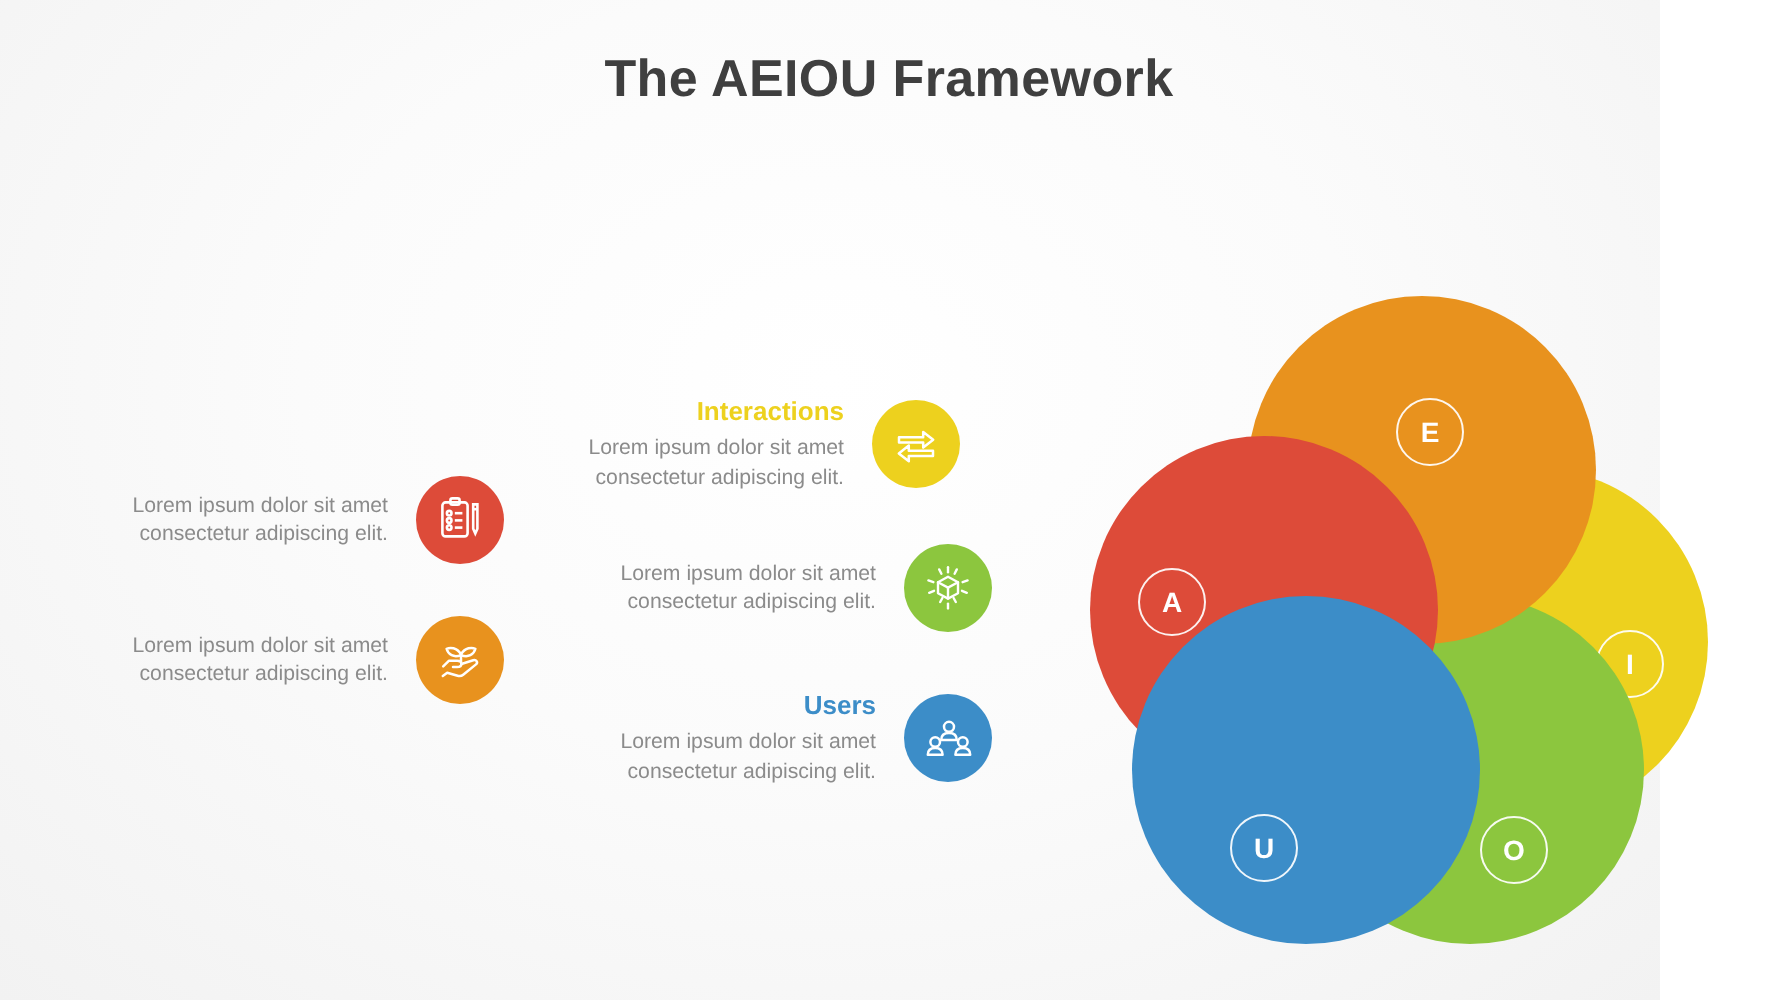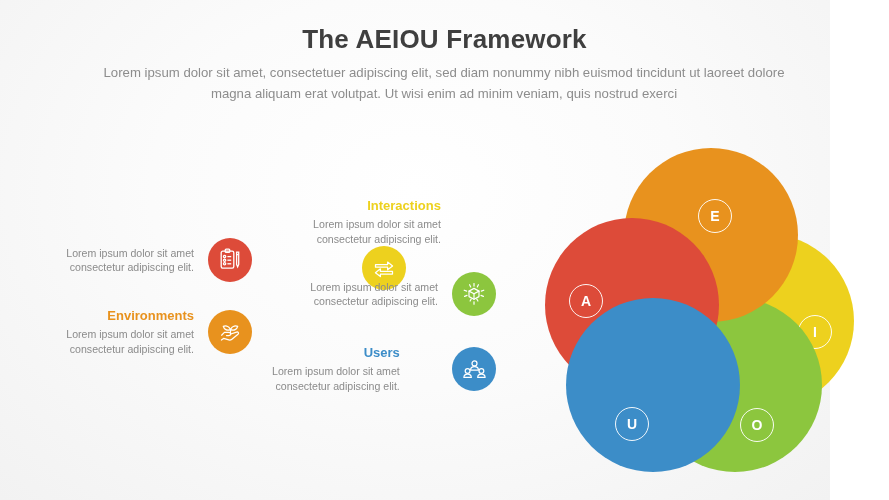--- a/index.html
+++ b/index.html
@@ -51,23 +51,23 @@
     width: 44px; height: 44px; border-radius: 50%;
     display: flex; align-items: center; justify-content: center;
     flex: 0 0 44px;
   }
   .badge svg { display: block; }
 
   
   #feat-activities   { left: 22px;  top: 238px; width: 230px; }
   #feat-environments { left: 22px;  top: 308px; width: 230px; }
   
-  #feat-interactions { left: 272px; top: 198px; width: 224px; flex-direction: column; }
+  #feat-interactions { left: 256px; top: 198px; width: 224px; }
   #feat-objects      { left: 272px; top: 272px; width: 224px; }
-  #feat-users        { left: 272px; top: 345px; width: 224px; justify-content: space-between; }
+  #feat-users        { left: 272px; top: 345px; width: 224px; }
 
   
   .flower { position: absolute; left: 528px; top: 138px; width: 342px; height: 330px; }
   .petal {
     position: absolute; border-radius: 50%;
     display: flex; align-items: center; justify-content: center;
   }
   .petal-letter {
     width: 34px; height: 34px; border-radius: 50%;
     border: 1.6px solid rgba(255,255,255,.92);
@@ -83,21 +83,20 @@
   }
   .hub-text { font-size: 25px; font-weight: bold; letter-spacing: .4px; line-height: 1; }
   .hub-text i { font-style: normal; }
 </style>
 </head>
 <body>
 
 <div class="slide">
 
   <div class="title">The AEIOU Framework</div>
-  <div class="subtitle">Lorem ipsum dolor sit amet, consectetuer adipiscing elit, sed diam nonummy nibh euismod tincidunt ut laoreet dolore magna aliquam erat volutpat. Ut wisi enim ad minim veniam, quis nostrud exerci</div>
 
   <div class="rainbow-bar">
     <span style="color: rgb(221, 75, 57);"></span>
     <span style="color: rgb(232, 146, 30);"></span>
     <span style="color: rgb(237, 209, 30);"></span>
     <span style="color: rgb(140, 198, 62);"></span>
     <span style="color: rgb(60, 141, 200);"></span>
   </div>
 
   <div class="feature" id="feat-activities">
@@ -118,21 +117,20 @@
           <line x1="10.4" y1="16.8" x2="14.2" y2="16.8"></line>
           <path d="M19.6 5.2 L21.7 5.2 L21.7 17.4 L20.65 19.8 L19.6 17.4 Z"></path>
           <line x1="19.6" y1="7.6" x2="21.7" y2="7.6"></line>
         </svg>
       </span>
     </div>
   </div>
 
   <div class="feature" id="feat-environments">
     <div class="txt">
-      <div class="hd" style="color: rgb(232, 146, 30);">Environments</div>
       <div class="bd">Lorem ipsum dolor sit amet
 consectetur adipiscing elit.</div>
     </div>
     <div class="badge" style="background-color: rgb(232, 146, 30);">
       <span>
         <svg width="27" height="27" viewBox="0 0 27 27" fill="none" stroke="#fff" stroke-width="1.25" stroke-linecap="round" stroke-linejoin="round">
           <path d="M13.5 10.2 C11.4 6.6 8.0 6.6 6.3 7.4 C7.1 10.4 9.8 11.9 13.5 10.6"></path>
           <path d="M13.5 10.2 C15.6 6.6 19.0 6.6 20.7 7.4 C19.9 10.4 17.2 11.9 13.5 10.6"></path>
           <path d="M13.5 10.4 L13.5 13.6"></path>
           <path d="M4.6 16.2 L7.4 13.4 L11.6 13.4 C13.0 13.4 13.7 14.1 13.7 15.0 C13.7 15.9 13.0 16.5 11.6 16.5 L9.5 16.5"></path>

